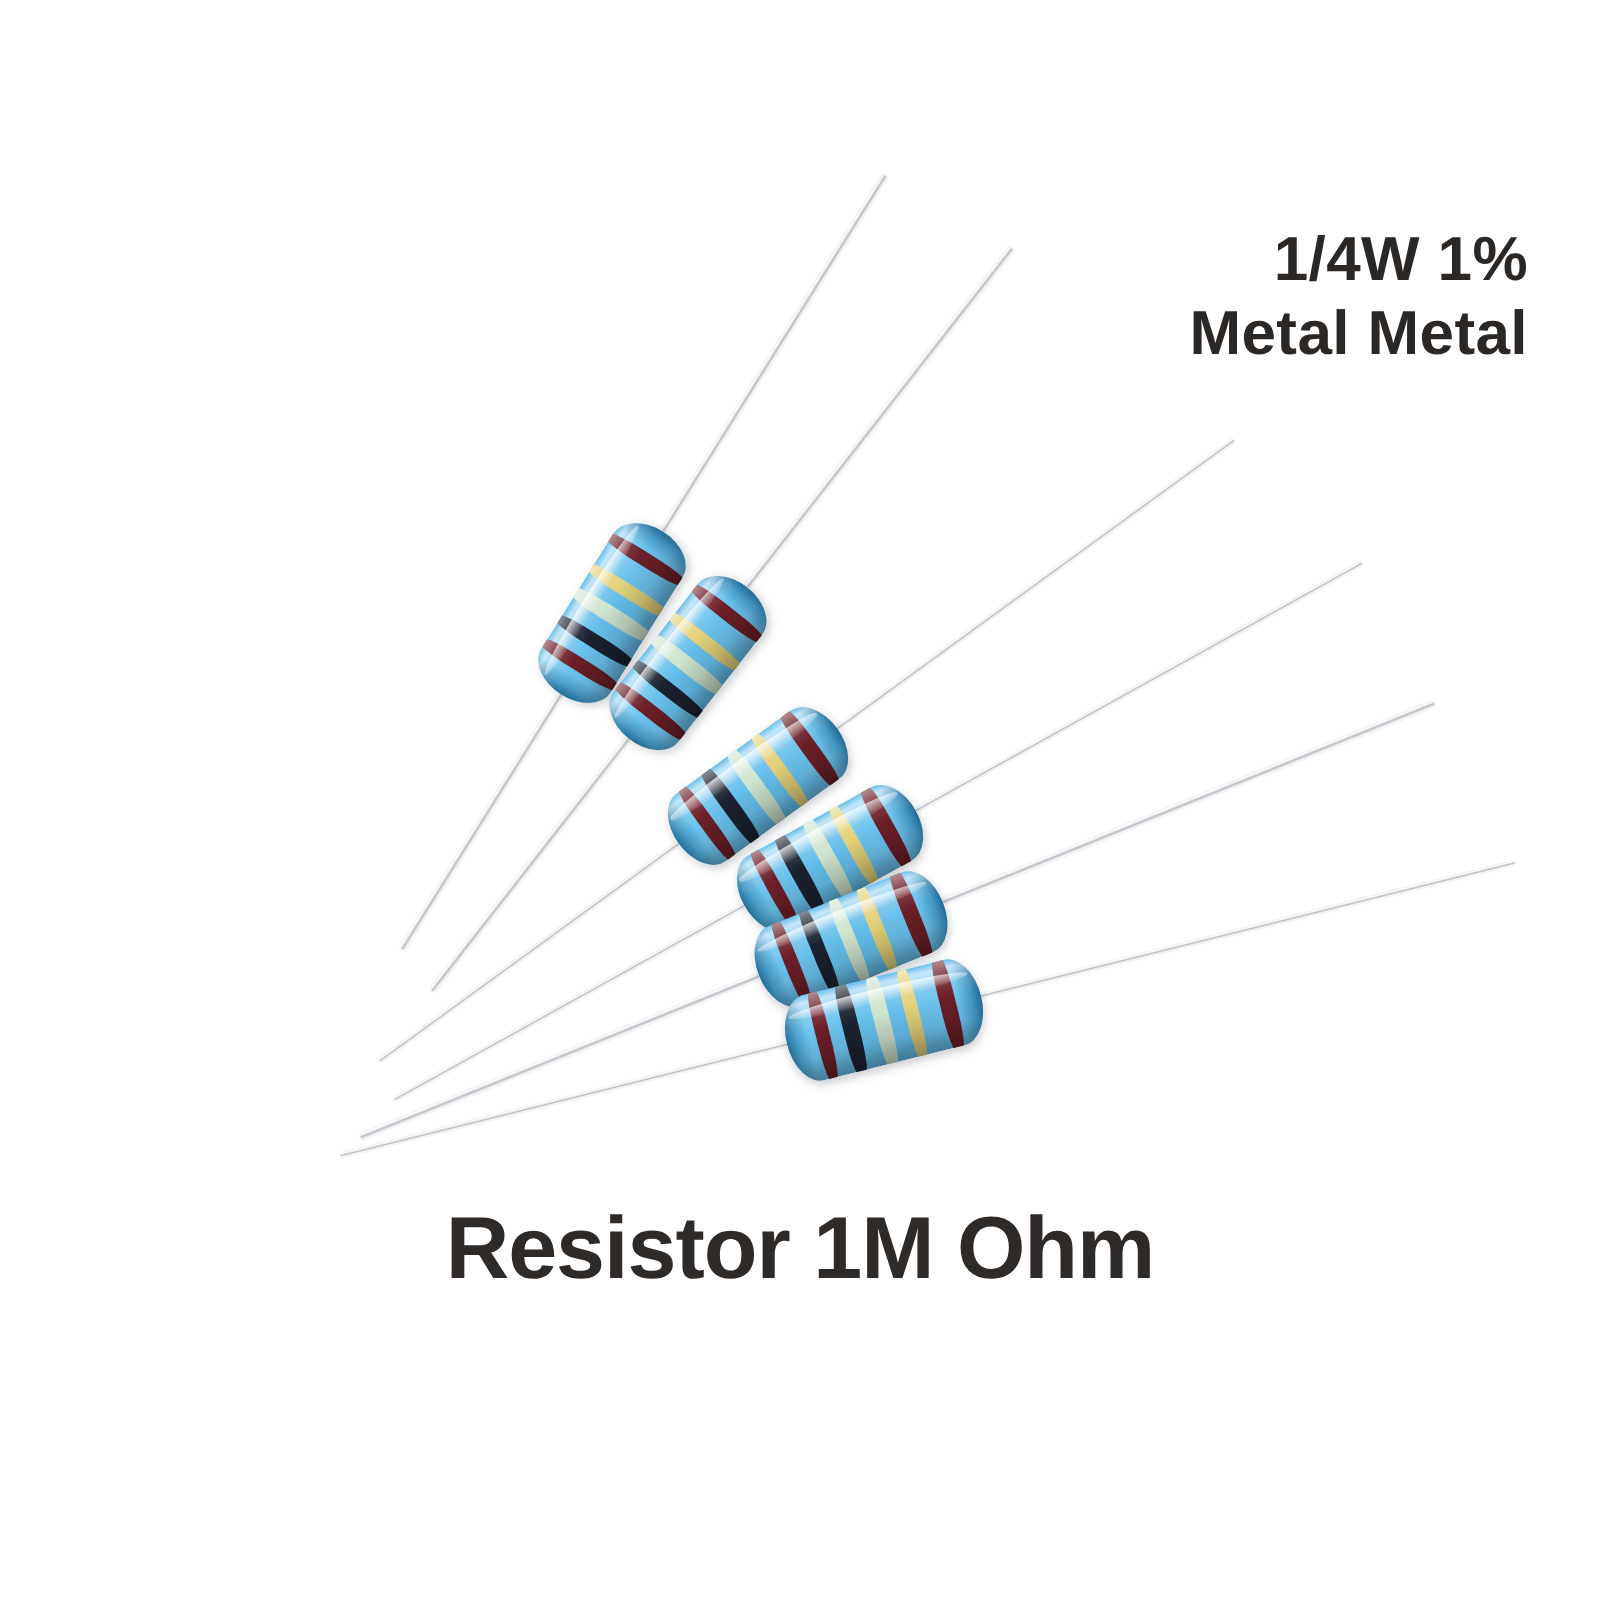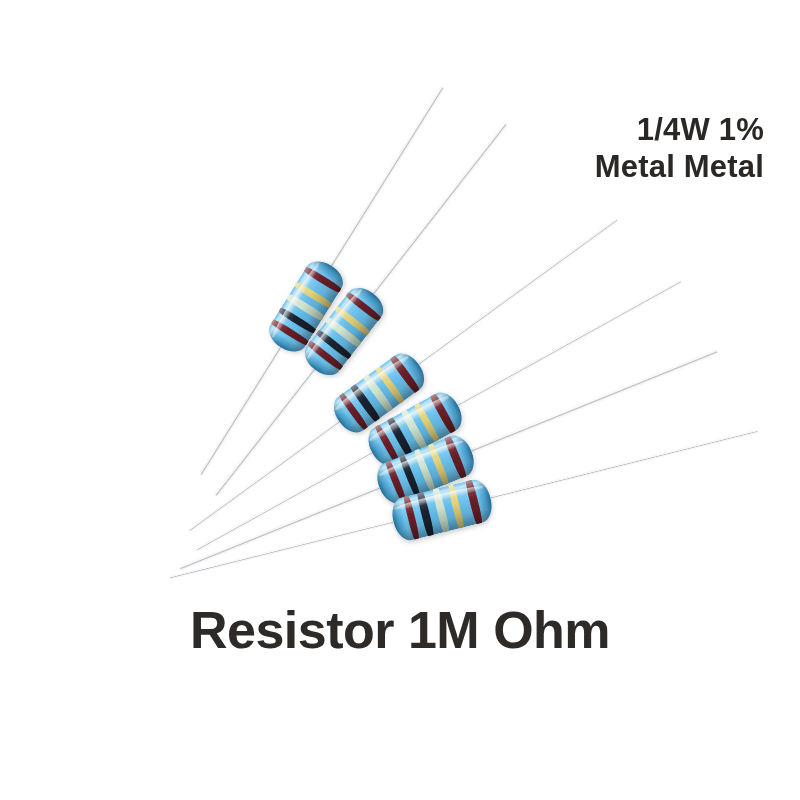--- a/index.html
+++ b/index.html
@@ -36,21 +36,21 @@
   }
 
   .title {
     position: absolute;
     left: 0;
     right: 0;
     top: 600px;
     text-align: center;
     font-family: "Liberation Sans", sans-serif;
     font-weight: bold;
-    font-size: 52px;
+    font-size: 44px;
     letter-spacing: -0.5px;
     color: #2e2a27;
     white-space: nowrap;
   }
 
   
   .scene {
     position: absolute;
     left: 0;
     top: 0;

